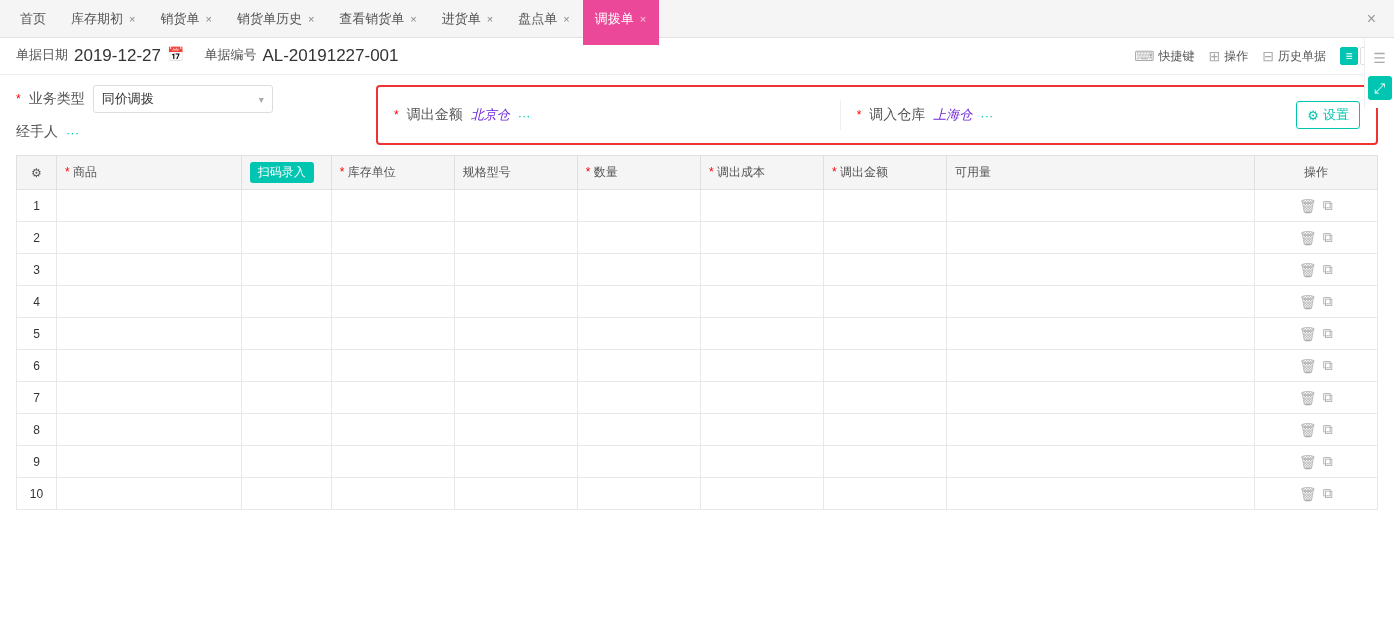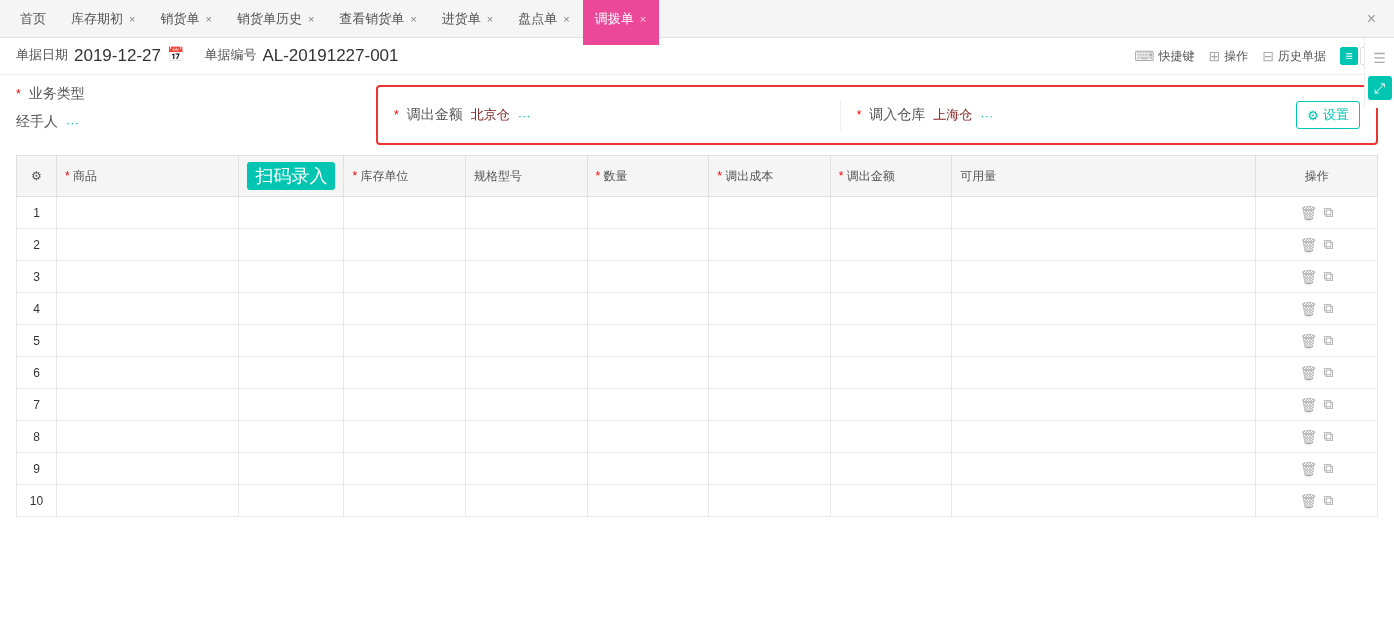--- a/index.html
+++ b/index.html
@@ -101,21 +101,21 @@
       padding: 10px 16px;
       display: flex; align-items: center; gap: 0;
       flex: 1;
       min-height: 60px;
     }
     .warehouse-section {
       display: flex; align-items: center; gap: 8px;
       flex: 1;
     }
     .warehouse-divider { width: 1px; background: #eee; height: 30px; margin: 0 16px; }
-    .warehouse-value { color: #7f1d1d; font-size: 13px; }
+    .warehouse-value { color: #6d28d9; font-size: 13px; font-style: italic; }
 
     
     .settings-btn {
       display: flex; align-items: center; gap: 4px;
       border: 1px solid #00c5b0;
       color: #00c5b0;
       border-radius: 3px;
       padding: 4px 10px;
       cursor: pointer;
       font-size: 13px;
@@ -150,21 +150,21 @@
       color: #333;
       background: #fff;
     }
     .row-num { text-align: center; color: #aaa; width: 40px; }
     .scan-btn {
       background: #00c5b0;
       color: #fff;
       border: none;
       border-radius: 3px;
       padding: 2px 8px;
-      font-size: 18px;
+      font-size: 12px;
       cursor: pointer;
     }
     .op-icons { display: flex; align-items: center; gap: 6px; justify-content: center; }
     .op-icon { color: #aaa; cursor: pointer; font-size: 14px; }
     .subtotal-row td { background: #fff8e8 !important; font-weight: normal; }
     .subtotal-row td.subtotal-label { color: #555; }
 
     
     .right-sidebar {
       position: fixed; right: 0; top: 38px;
@@ -261,20 +261,24 @@
       <div class="layout-icon">⊟</div>
     </div>
   </div>
 </div>
 
 <div class="form-section">
   <div class="form-left">
     <div class="form-row">
       <span class="required-star">*</span>
       <span class="form-field-label">业务类型</span>
+      <div class="form-select">
+        <span>同价调拨</span>
+        <span class="arrow">▾</span>
+      </div>
     </div>
     <div class="form-row">
       <span class="form-field-label">经手人</span>
       <span class="more-btn">···</span>
     </div>
   </div>
 
   <div class="warehouse-box">
     <div class="warehouse-section">
       <span class="required-star">*</span>

